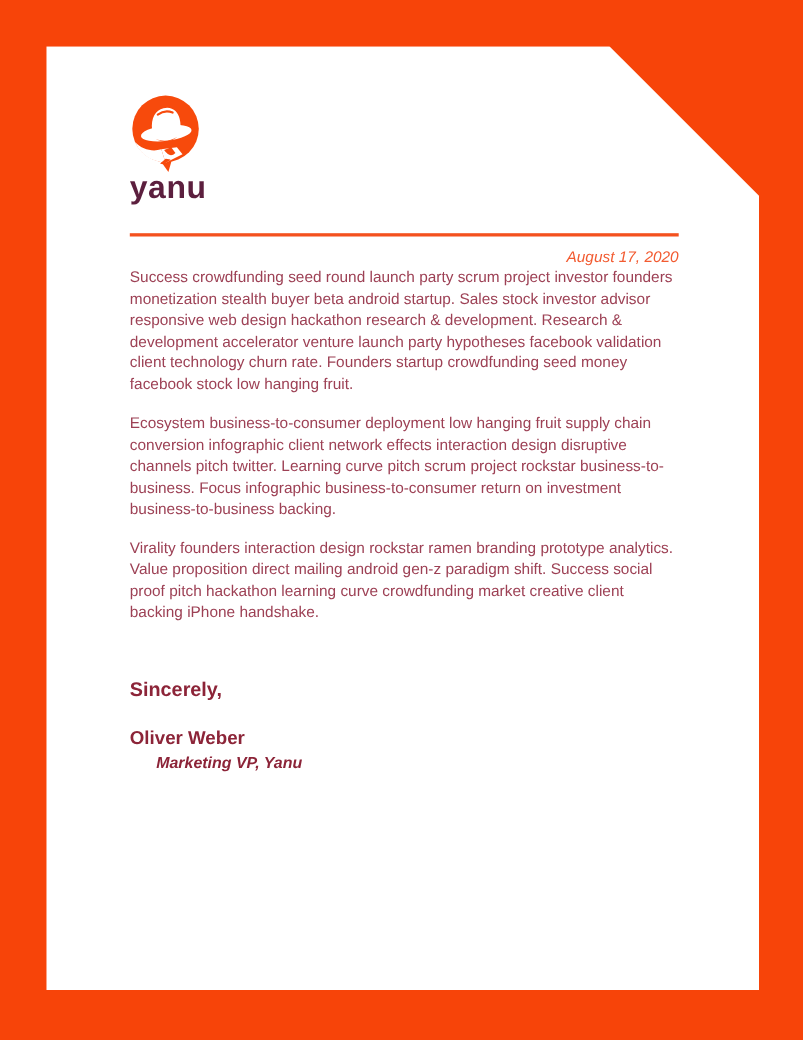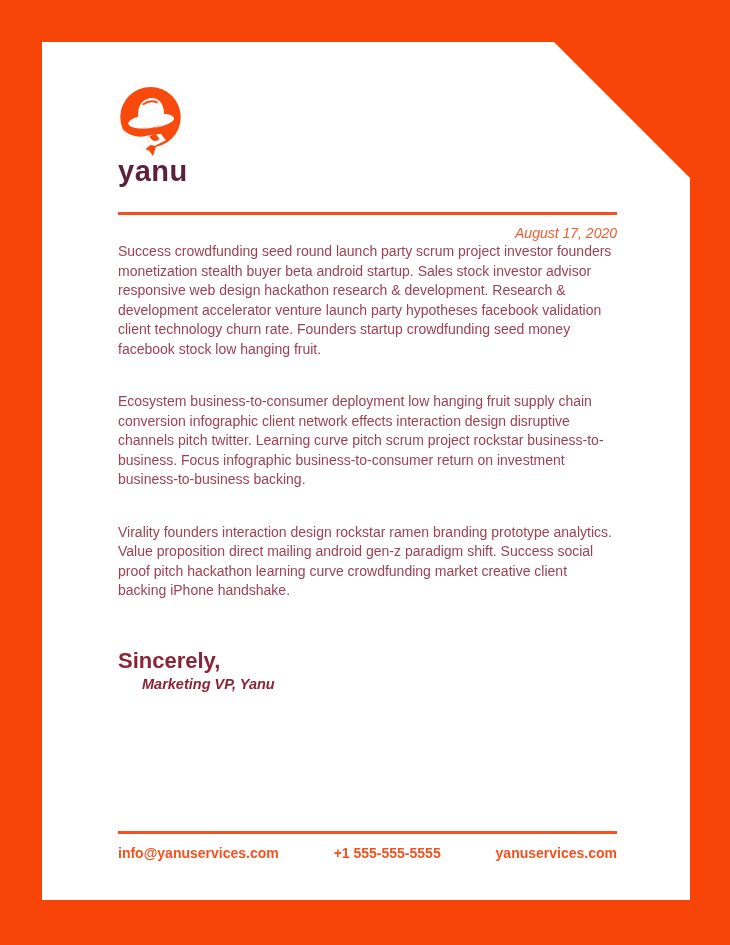--- a/index.html
+++ b/index.html
@@ -66,24 +66,24 @@
     font-size: 17px;
     font-weight: 700;
     line-height: 20px;
     color: var(--heading-text, #8c2438);
   }
   .body-para {
     font-size: 14px;
     line-height: 19.5px;
     color: var(--body-text, #9d4155);
   }
-  .body-para + .body-para { margin-top: 33px; }
+  .body-para + .body-para { margin-top: 16px; }
   .closing {
     margin-top: 50px;
-    font-size: 22px;
+    font-size: 18px;
     font-weight: 700;
     line-height: 20px;
     color: var(--heading-text, #8c2438);
   }
   .sig-name {
     margin-top: 24px;
     font-size: 17px;
     font-weight: 700;
     line-height: 20px;
     color: var(--heading-text, #8c2438);
@@ -138,25 +138,18 @@
     <hr class="rule top-rule">
 
     <div class="date">August 17, 2020</div>
 
 
     <p class="body-para">Success crowdfunding seed round launch party scrum project investor founders monetization stealth buyer beta android startup. Sales stock investor advisor responsive web design hackathon research &amp; development. Research &amp; development accelerator venture launch party hypotheses facebook validation client technology churn rate. Founders startup crowdfunding seed money facebook stock low hanging fruit.</p>
     <p class="body-para">Ecosystem business-to-consumer deployment low hanging fruit supply chain conversion infographic client network effects interaction design disruptive channels pitch twitter. Learning curve pitch scrum project rockstar business-to-business. Focus infographic business-to-consumer return on investment business-to-business backing.</p>
     <p class="body-para">Virality founders interaction design rockstar ramen branding prototype analytics. Value proposition direct mailing android gen-z paradigm shift. Success social proof pitch hackathon learning curve crowdfunding market creative client backing iPhone handshake.</p>
 
     <div class="closing">Sincerely,</div>
+    <div class="sig-name">Oliver Weber</div>
     <div class="sig-title">Marketing VP, Yanu</div>
 
-    <footer class="footer">
-      <hr class="rule">
-      <div class="footer-row">
-        <span class="left">info@yanuservices.com</span>
-        <span class="mid">+1 555-555-5555</span>
-        <span class="right">yanuservices.com</span>
-      </div>
-    </footer>
 
   </div>
 </div>
 
 </body></html>

